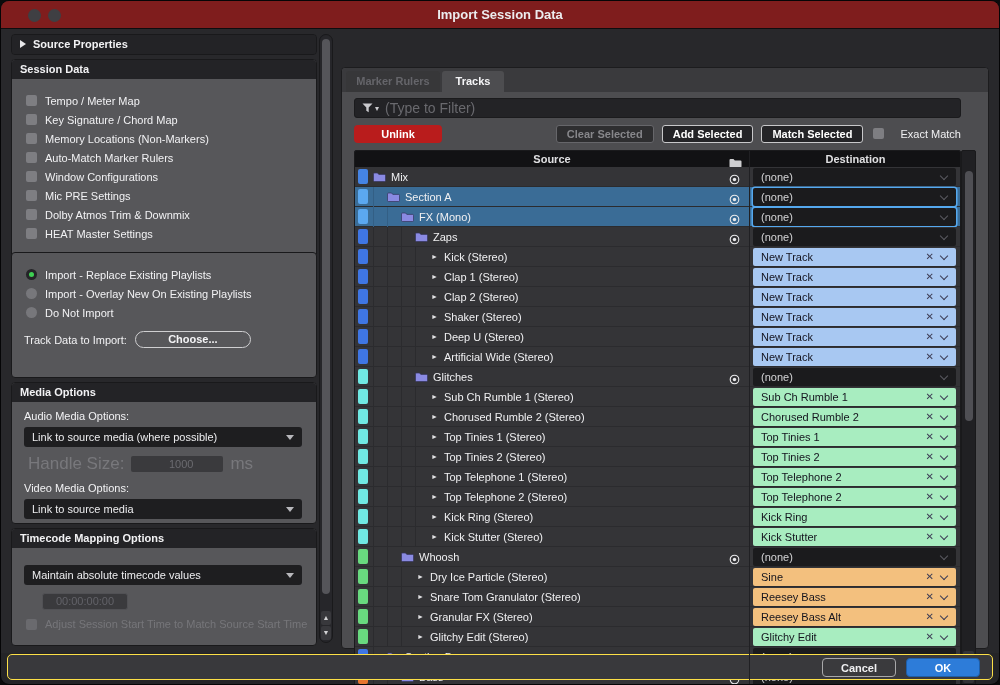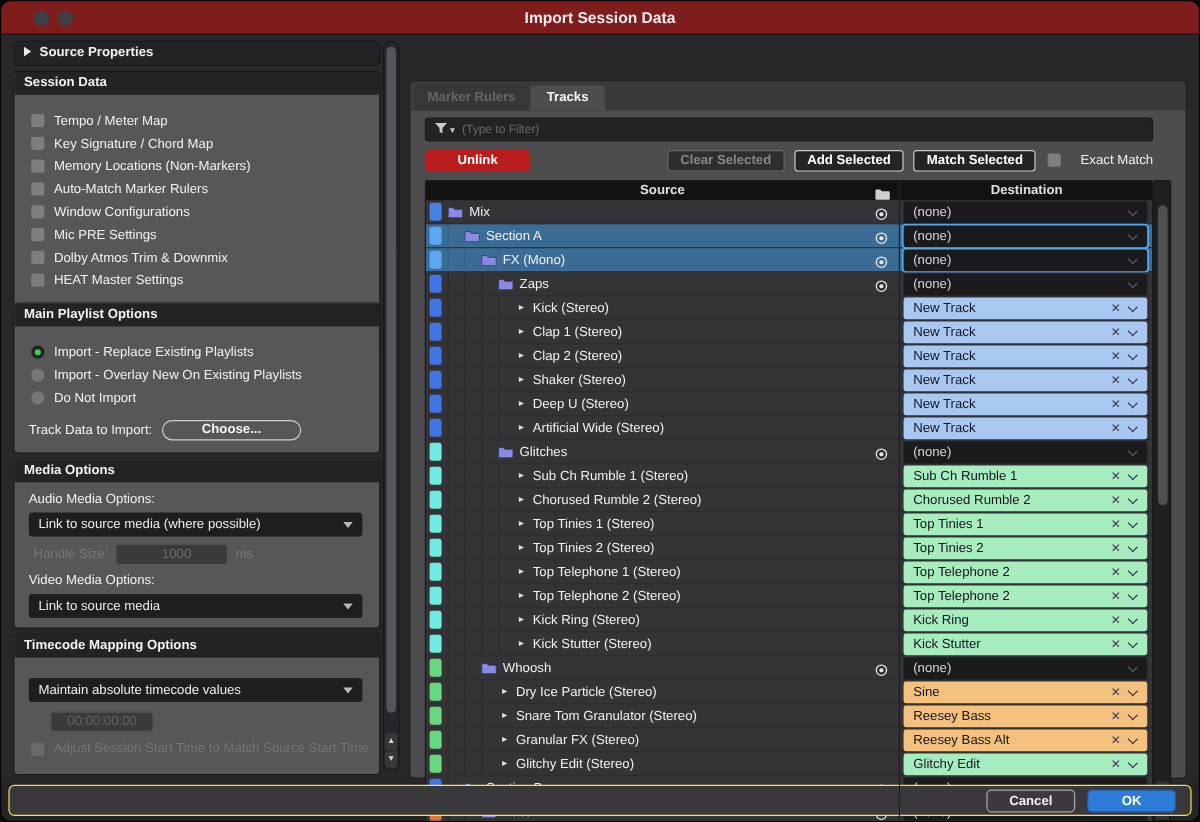--- a/index.html
+++ b/index.html
@@ -31,21 +31,21 @@
   .chk-item,.radio-item{display:flex;align-items:center;height:19px;color:#f2f2f4;font-size:11px;}
   .cb{display:inline-block;width:11px;height:11px;background:#7e7e82;border-radius:2px;margin:0 8px 0 2px;flex:none;}
   .radio{display:inline-block;width:11px;height:11px;background:#77777b;border-radius:50%;margin:0 8px 0 2px;
     position:relative;flex:none;}
   .radio.on{background:#242427;}
   .radio.on::after{content:"";position:absolute;left:3px;top:3px;width:5px;height:5px;border-radius:50%;background:#3ecf52;}
   .trackdata-row{margin-top:9px;display:flex;align-items:center;color:#f2f2f4;font-size:11px;}
   .choose{margin-left:8px;width:116px;height:17px;background:transparent;border:1px solid #cfcfd1;border-radius:9px;
     color:#f4f4f6;font-size:11px;font-weight:bold;font-family:inherit;padding:0;line-height:15px;}
   .lbl{color:#f2f2f4;font-size:11px;}
-  .dim{color:#78787c;font-size:11px;}
+  .dim{color:#78787c;font-size:17px;}
   .drop{position:relative;height:20px;line-height:20px;background:#1e1e20;border-radius:3px;color:#ededef;
     font-size:11px;padding-left:8px;margin:5px 14px 0 0;}
   .dtri{position:absolute;right:8px;top:8px;width:0;height:0;border-left:4px solid transparent;
     border-right:4px solid transparent;border-top:5px solid #b8b8bc;}
   .handle-row{display:flex;align-items:center;margin-top:7px;padding-left:4px;}
   .hfield{display:inline-block;width:92px;height:16px;line-height:16px;background:#3a3a3d;border-radius:2px;
     color:#6b6b70;font-size:11px;text-align:right;padding-right:30px;margin:0 7px;}
   .mo-lbl2{margin-top:8px;}
   .tc-field{width:86px;height:17px;line-height:15px;background:#3a3a3d;border:1px solid #515155;border-radius:3px;
     color:#626268;font-size:11px;text-align:center;margin:8px 0 0 18px;}
@@ -62,21 +62,21 @@
   .rightcol{position:absolute;left:340px;right:10px;top:2px;bottom:4px;background:#4d4d50;border-radius:4px;
     border:1px solid #1c1c1e;margin-top:36px;}
   .tabstrip{position:absolute;left:0;right:0;top:0;height:24px;background:#3a3a3d;border-radius:4px 4px 0 0;}
   .tab{position:absolute;top:3px;height:21px;line-height:21px;text-align:center;font-size:11px;font-weight:bold;
     border-radius:3px 3px 0 0;}
   .tab-dis{left:4px;width:94px;background:#373739;color:#65656a;}
   .tab-act{left:100px;width:62px;background:#4d4d50;color:#f5f5f7;}
   .filter{position:absolute;left:12px;right:27px;top:30px;height:20px;background:#232326;border:1px solid #1b1b1d;
     border-radius:3px;display:flex;align-items:center;padding-left:7px;}
   .fchev{color:#cacace;font-size:8px;margin:0 6px 0 2px;}
-  .fplace{color:#69696e;font-size:10px;}
+  .fplace{color:#69696e;font-size:14px;}
   .tbar{position:absolute;left:12px;right:27px;top:56px;height:19px;display:flex;align-items:center;}
   .unlink{width:88px;height:18px;background:#b91c1c;border:none;border-radius:4px;color:#fff;font-weight:bold;
     font-size:11px;font-family:inherit;padding:0;}
   .tbar-right{margin-left:auto;display:flex;align-items:center;gap:8px;}
   .btn,.btn-dis{height:18px;border-radius:3px;font-size:11px;font-weight:bold;font-family:inherit;padding:0 10px;}
   .btn{background:#242427;border:1px solid #c8c8ca;color:#fff;}
   .btn-dis{background:#2e2e30;border:1px solid #66666a;color:#87878b;}
   .em-label{color:#f0f0f2;font-size:11px;}
   
   .table{position:absolute;left:12px;right:27px;top:82px;height:536px;background:#343437;
@@ -178,21 +178,20 @@
               <span>Dolby Atmos Trim &amp; Downmix</span>
             </div>
             <div class="chk-item">
               <span class="cb"></span>
               <span>HEAT Master Settings</span>
             </div>
           </div>
       </div>
 
       <div class="sect s-mp">
-        <div class="sect-h">Main Playlist Options</div>
         <div class="sect-b">
           <div>
               <div class="radio-item">
                 <span class="radio on"></span>
                 <span>Import - Replace Existing Playlists</span>
               </div>
               <div class="radio-item">
                 <span class="radio"></span>
                 <span>Import - Overlay New On Existing Playlists</span>
               </div>

